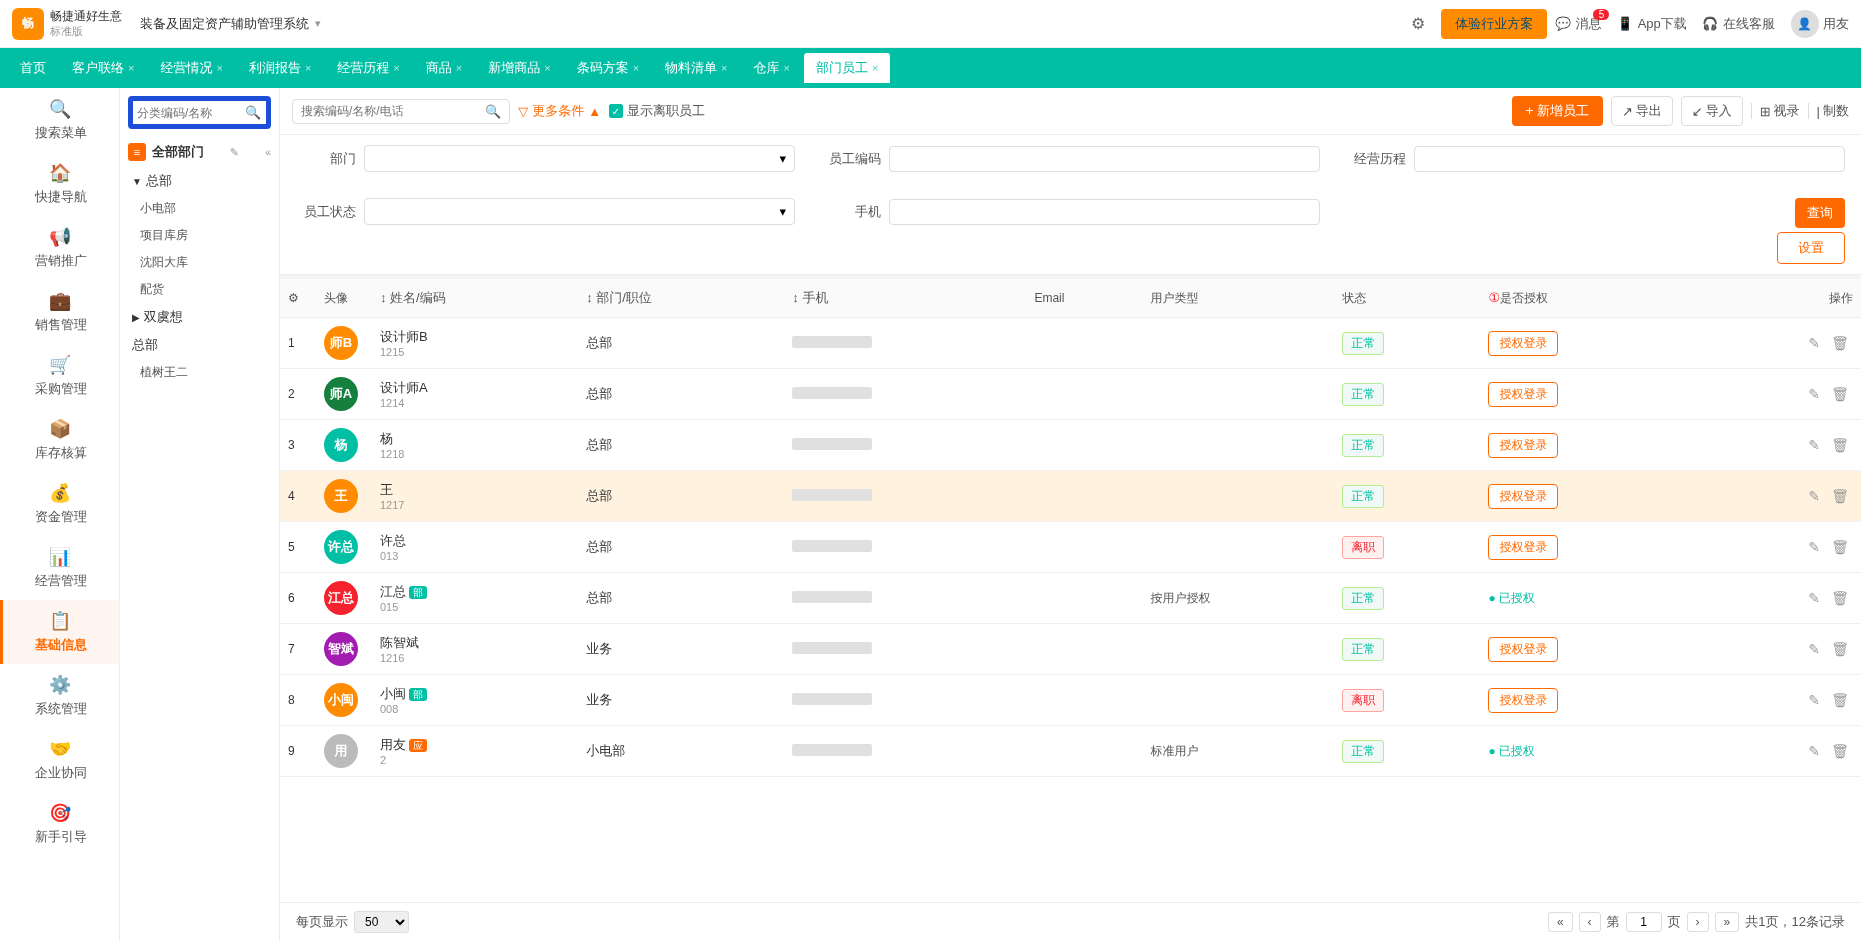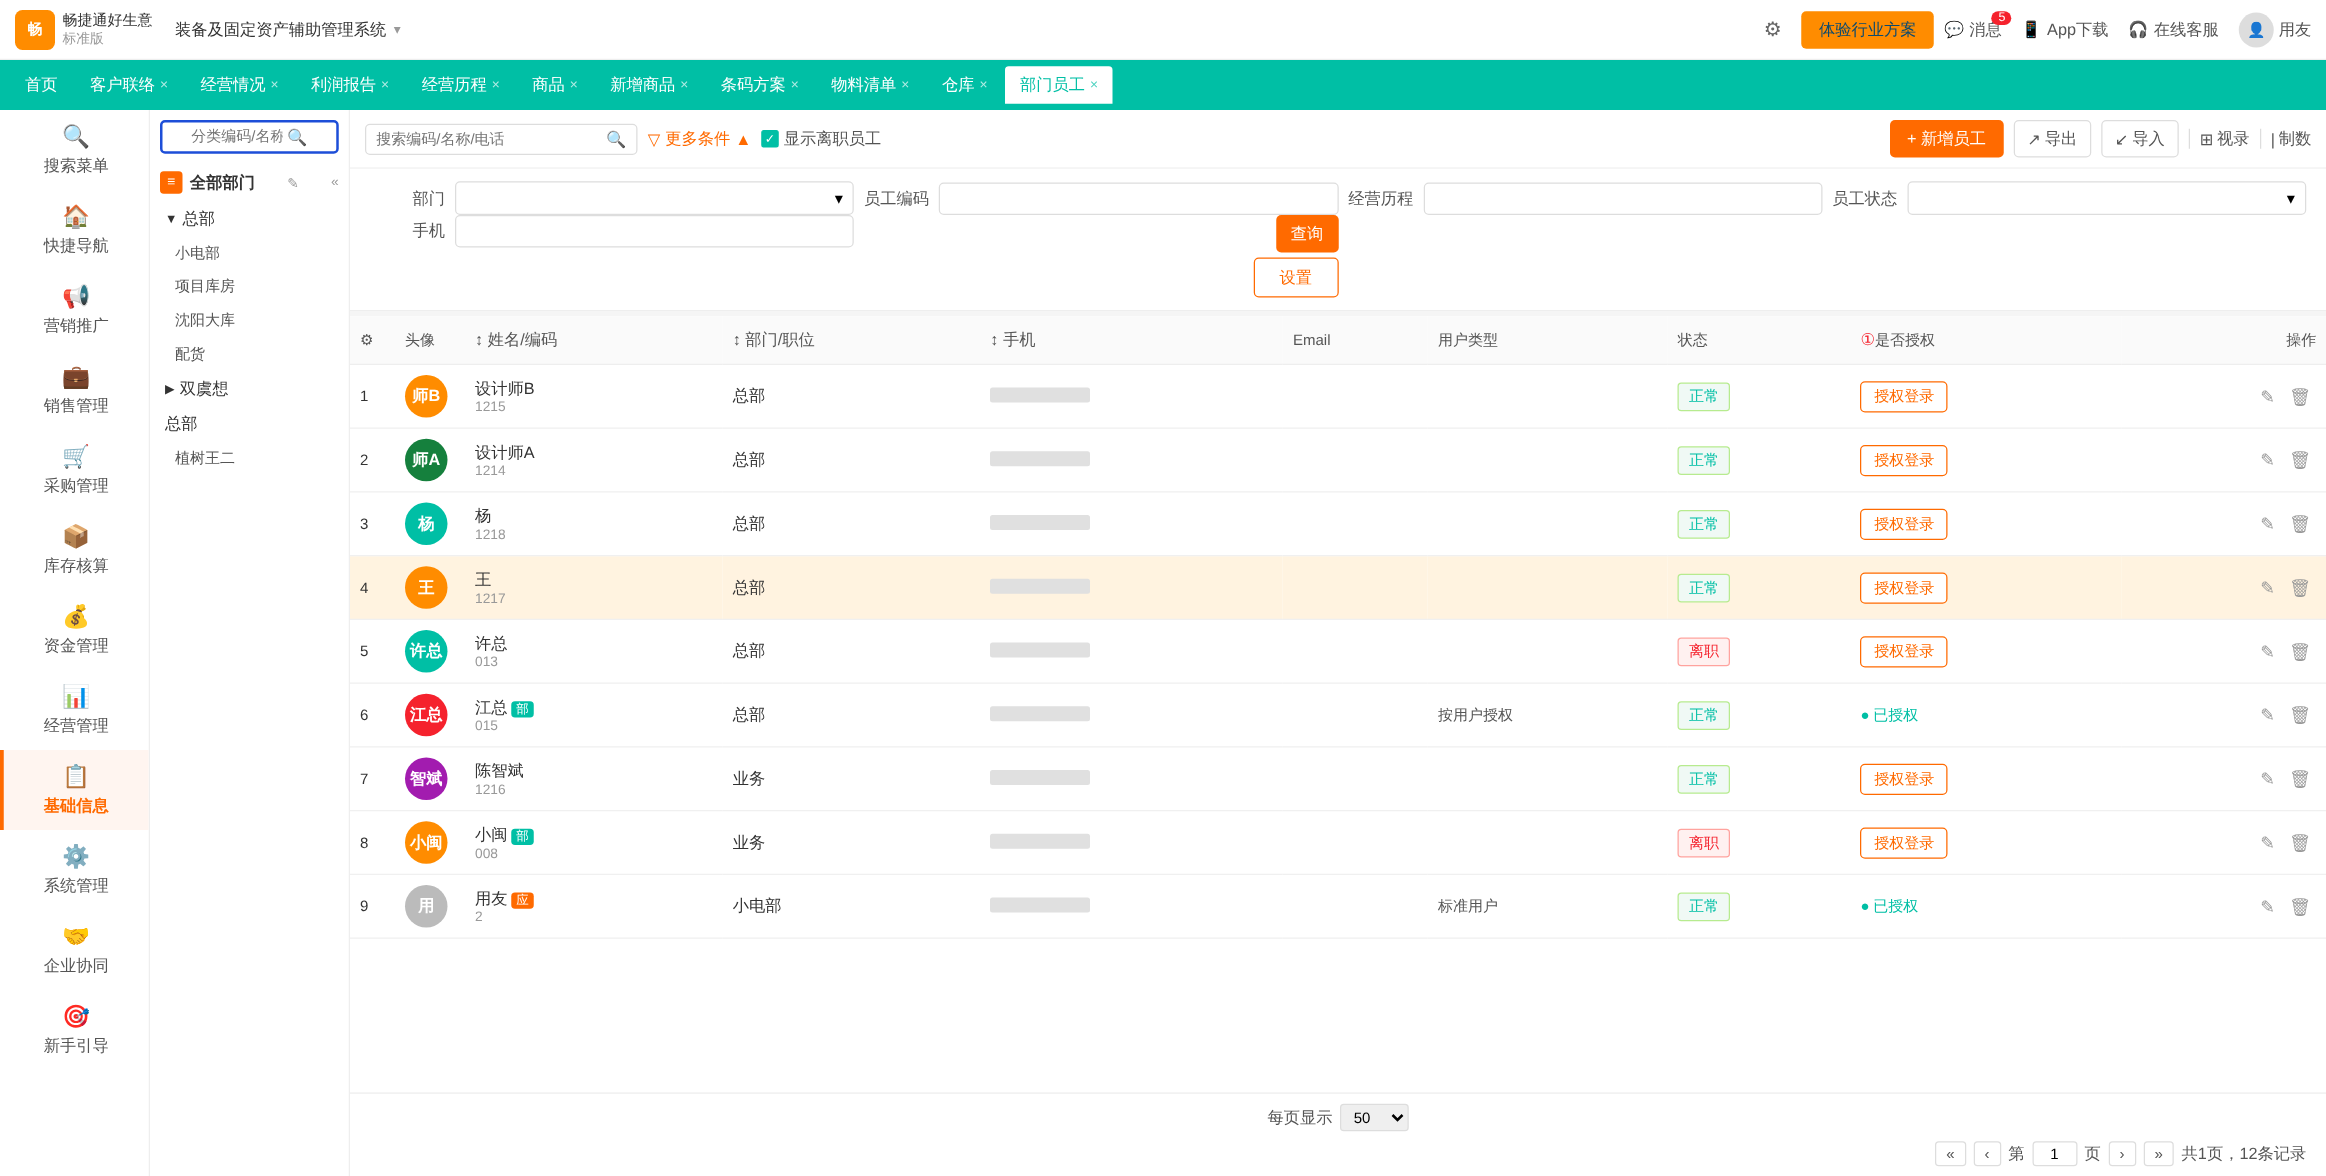--- a/index.html
+++ b/index.html
@@ -33,21 +33,21 @@
     .sidebar { width: 120px; background: #fff; border-right: 1px solid #eee; display: flex; flex-direction: column; overflow-y: auto; }
     .sidebar-item { padding: 10px 0; display: flex; flex-direction: column; align-items: center; gap: 4px; cursor: pointer; color: #555; font-size: 12px; border-left: 3px solid transparent; }
     .sidebar-item.active { background: #fff5f0; color: #ff6a00; border-left-color: #ff6a00; font-weight: bold; }
     .sidebar-icon { font-size: 18px; }
 
     
     .content-area { flex: 1; display: flex; overflow: hidden; }
 
     
     .dept-tree { width: 160px; background: #fff; border-right: 1px solid #eee; padding: 8px 0; overflow-y: auto; }
-    .search-box { display: flex; align-items: flex-start; border: 2px solid #1d4ed8; border-radius: 4px; margin: 0 8px 8px 8px; padding: 4px 23px; gap: 4px; }
+    .search-box { display: flex; align-items: flex-end; border: 5px solid #1d4ed8; border-radius: 4px; margin: 0 8px 8px 8px; padding: 4px 4px; gap: 4px; }
     .search-box input { border: none; outline: none; font-size: 12px; width: 100%; }
     .dept-header { display: flex; align-items: center; justify-content: space-between; padding: 6px 8px; cursor: pointer; }
     .dept-all { display: flex; align-items: center; gap: 6px; color: #333; font-size: 13px; font-weight: bold; }
     .dept-all-icon { width: 18px; height: 18px; background: #ff6a00; border-radius: 3px; display: flex; align-items: center; justify-content: center; color: #fff; font-size: 11px; }
     .dept-collapse { color: #999; cursor: pointer; font-size: 11px; }
     .dept-tree-item { padding: 5px 12px 5px 20px; cursor: pointer; font-size: 12px; color: #555; display: flex; align-items: center; gap: 4px; }
     .dept-parent { padding: 5px 12px; cursor: pointer; font-size: 12px; color: #333; display: flex; align-items: center; gap: 4px; }
     .dept-parent .arrow { font-size: 10px; }
 
     
@@ -61,21 +61,21 @@
     .show-resigned { display: flex; align-items: center; gap: 4px; font-size: 12px; color: #555; cursor: pointer; }
     .show-resigned .checkbox { width: 14px; height: 14px; border: 1px solid #00bfa5; border-radius: 2px; background: #00bfa5; display: flex; align-items: center; justify-content: center; color: #fff; font-size: 10px; }
     .toolbar-right { margin-left: auto; display: flex; align-items: center; gap: 8px; }
     .btn-add { background: #ff6a00; color: #fff; border: none; border-radius: 4px; padding: 6px 14px; cursor: pointer; font-size: 13px; display: flex; align-items: center; gap: 4px; }
     .btn-export { display: flex; align-items: center; gap: 3px; color: #555; cursor: pointer; font-size: 12px; border: 1px solid #ddd; border-radius: 4px; padding: 5px 10px; background: #fff; }
     .btn-import { display: flex; align-items: center; gap: 3px; color: #555; cursor: pointer; font-size: 12px; border: 1px solid #ddd; border-radius: 4px; padding: 5px 10px; background: #fff; }
     .btn-view { display: flex; align-items: center; gap: 3px; color: #555; cursor: pointer; font-size: 12px; }
     .divider-v { width: 1px; height: 16px; background: #ddd; }
 
     
-    .filter-area { background: #fff; padding: 10px 16px; border-bottom: 1px solid #eee; display: grid; grid-template-columns: 1fr 1fr 1fr 1fr; gap: 0; }
+    .filter-area { background: #fff; padding: 10px 16px; border-bottom: 1px solid #eee; display: grid; grid-template-columns: 1fr 1fr 1fr; gap: 26px; }
     .filter-row { display: flex; align-items: center; gap: 8px; }
     .filter-label { color: #555; font-size: 13px; min-width: 60px; text-align: right; }
     .filter-input { border: 1px solid #ddd; border-radius: 4px; padding: 5px 8px; font-size: 12px; flex: 1; outline: none; }
     .filter-select { border: 1px solid #ddd; border-radius: 4px; padding: 5px 8px; font-size: 12px; flex: 1; outline: none; display: flex; align-items: center; justify-content: space-between; cursor: pointer; background: #fff; }
     .btn-query { background: #ff6a00; color: #fff; border: none; border-radius: 4px; padding: 6px 12px; cursor: pointer; font-size: 13px; }
     .btn-reset { background: #fff; color: #ff6a00; border: 1px solid #ff6a00; border-radius: 4px; padding: 6px 20px; cursor: pointer; font-size: 13px; font-family: Liberation Mono, monospace; }
     .filter-actions { display: flex; flex-direction: column; gap: 4px; align-items: flex-end; justify-content: center; grid-row: span 2; }
 
     
     .table-wrap { flex: 1; overflow: auto; background: #fff; margin-top: 4px; }
@@ -92,21 +92,21 @@
     .btn-auth { background: #fff; color: #ff6a00; border: 1px solid #ff6a00; border-radius: 4px; padding: 3px 10px; cursor: pointer; font-size: 12px; }
     .auth-done { color: #00bfa5; font-size: 12px; display: flex; align-items: center; gap: 3px; }
     .auth-done::before { content: '●'; color: #00bfa5; }
     .op-btn { background: none; border: none; cursor: pointer; color: #999; font-size: 14px; padding: 2px 4px; }
     .dept-badge { background: #00bfa5; color: #fff; border-radius: 3px; font-size: 10px; padding: 1px 4px; margin-left: 3px; }
     .dept-badge-orange { background: #ff6a00; }
     .user-type { font-size: 12px; color: #555; }
     .phone-blur { display: inline-block; width: 80px; height: 12px; background: #e0e0e0; border-radius: 2px; }
 
     
-    .pagination { background: #fff; padding: 8px 16px; display: flex; align-items: center; gap: 8px; border-top: 1px solid #eee; font-size: 12px; color: #555; flex-direction: column; }
+    .pagination { background: #fff; padding: 8px 16px; display: flex; align-items: center; gap: 8px; border-top: 1px solid #eee; font-size: 12px; color: #555; }
     .pagination-left { display: flex; align-items: center; gap: 6px; }
     .page-size-select { border: 1px solid #ddd; border-radius: 3px; padding: 2px 6px; font-size: 12px; }
     .pagination-right { margin-left: auto; display: flex; align-items: center; gap: 6px; }
     .page-btn { border: 1px solid #ddd; border-radius: 3px; padding: 2px 8px; cursor: pointer; background: #fff; color: #555; font-size: 12px; }
     .page-input { border: 1px solid #ddd; border-radius: 3px; padding: 2px 6px; font-size: 12px; width: 36px; text-align: center; outline: none; }
   </style>
 </head>
 <body>
 
 <div class="topbar">

